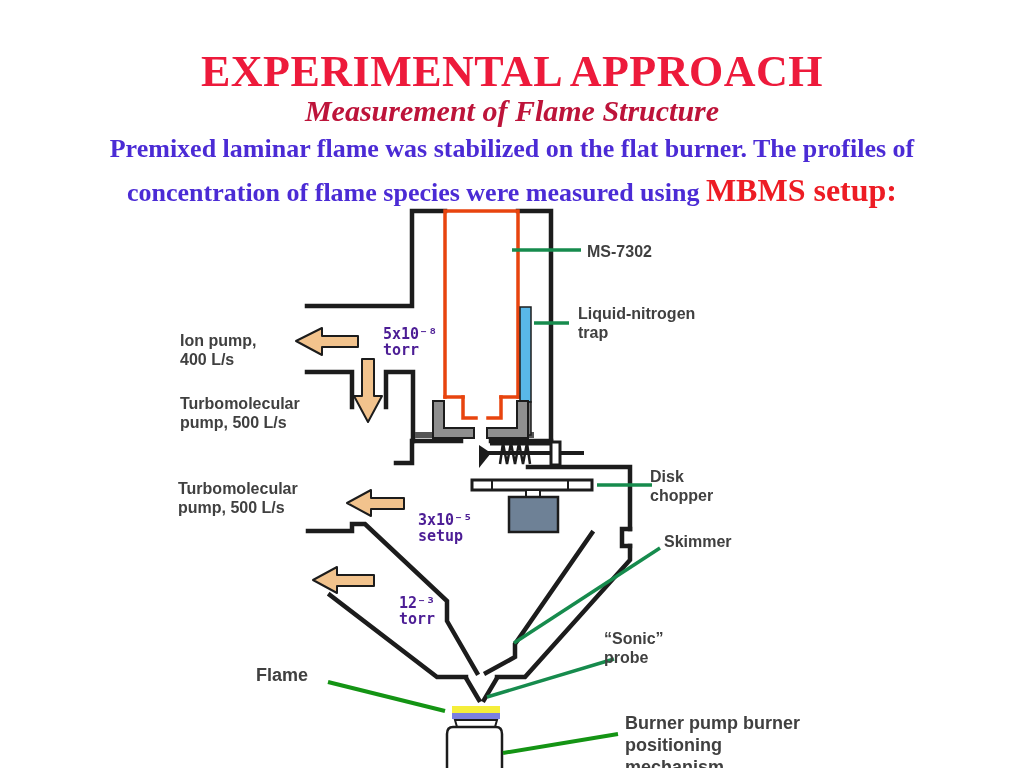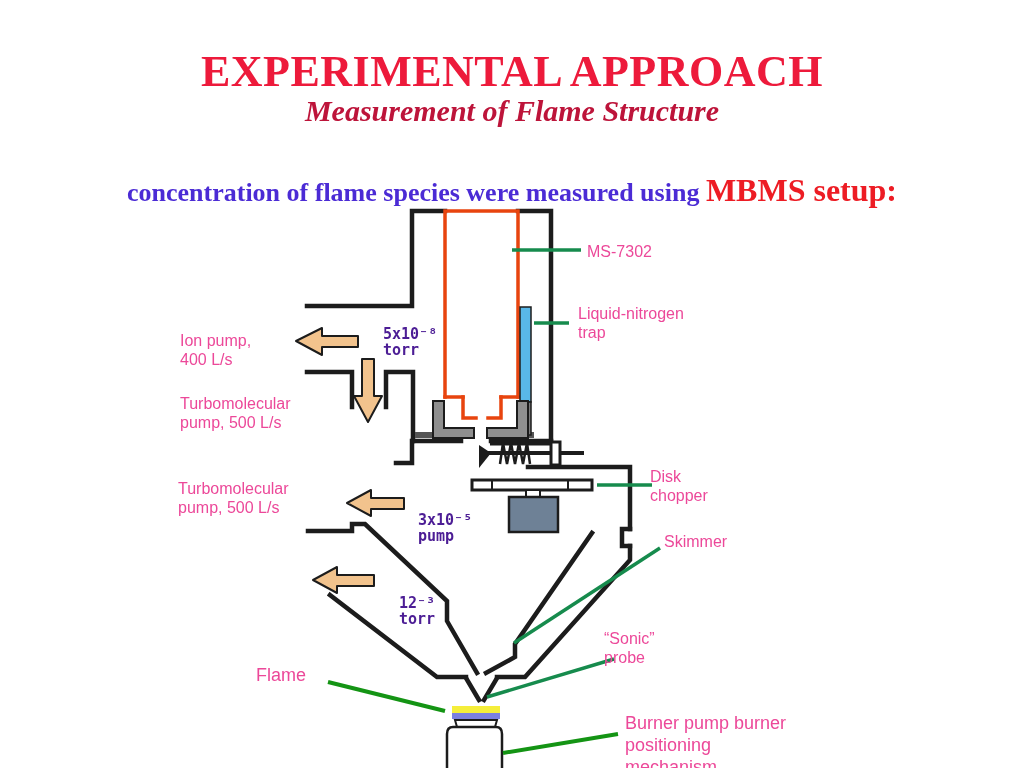--- a/index.html
+++ b/index.html
@@ -8,35 +8,36 @@
   
   .hdr{position:absolute;left:0;width:1024px;text-align:center;}
   #title{top:2px;font-family:"Liberation Serif",serif;font-weight:bold;font-size:44px;
          letter-spacing:0.5px;color:#ED1A3B;}
   #subtitle{top:50px;font-family:"Liberation Serif",serif;font-weight:bold;font-style:italic;
          font-size:30px;color:#BD143A;}
   #bodyl1{top:90px;font-family:"Liberation Serif",serif;font-weight:bold;font-size:26px;color:#4B2BD5;}
   #bodyl2{top:128px;font-family:"Liberation Serif",serif;font-weight:bold;font-size:26px;color:#4B2BD5;}
   #bodyl2 .mbms{font-size:32px;color:#ED1C24;}
   
-  .lbl{position:absolute;font-weight:normal;font-size:16px;line-height:19px;color:#ec4899;
+  .lbl{position:absolute;font-weight:bold;font-size:16px;line-height:19px;color:#404040;
        white-space:pre-line;}
   .c{text-align:left;}
   .big{font-size:18px;line-height:22px;}
   .press{position:absolute;font-family:"DejaVu Sans Mono",monospace;font-weight:bold;
          font-size:15px;line-height:16px;color:#4c1d95;white-space:pre-line;}
   svg{position:absolute;left:0;top:0;}
 </style>
 </head>
 <body>
 
 <div id="slide">
 
   <div id="title" class="hdr">EXPERIMENTAL APPROACH</div>
   <div id="subtitle" class="hdr">Measurement of Flame Structure</div>
+  <div id="bodyl1" class="hdr">Premixed laminar flame was stabilized on the flat burner. The profiles of</div>
   <div id="bodyl2" class="hdr"><span>concentration of flame species were measured using </span><span class="mbms">MBMS setup:</span></div>
 
   <svg width="1024" height="768" viewBox="0 0 1024 768">
     <g stroke="#1C1C1C" stroke-width="4.5" fill="none" stroke-linecap="square">
       <path d="M307,262 H412 V167 H445"></path>
       <path d="M518,167 H551 V395"></path>
       <path d="M307,328 H352 V363"></path>
       <path d="M386,363 V328 H413 V397"></path>
       <path d="M413,397 H461 M491,397 H551"></path>
       <path d="M412,397 V419 H396"></path>
@@ -117,17 +118,17 @@
   <div class="lbl" style="left:664px;top:488px">Skimmer</div>
   <div class="lbl c" style="left:604px;top:585px;width:78px">“Sonic”
 probe</div>
   <div class="lbl big" style="left:256px;top:620px">Flame</div>
   <div class="lbl big" style="left:625px;top:668px">Burner pump burner
 positioning
 mechanism</div>
   <div class="press" style="left:383px;top:282px">5x10⁻⁸
 torr</div>
   <div class="press" style="left:418px;top:468px">3x10⁻⁵
-pump</div>
+setup</div>
   <div class="press" style="left:399px;top:551px">12⁻³
 torr</div>
 
 </div>
 
 </body></html>

